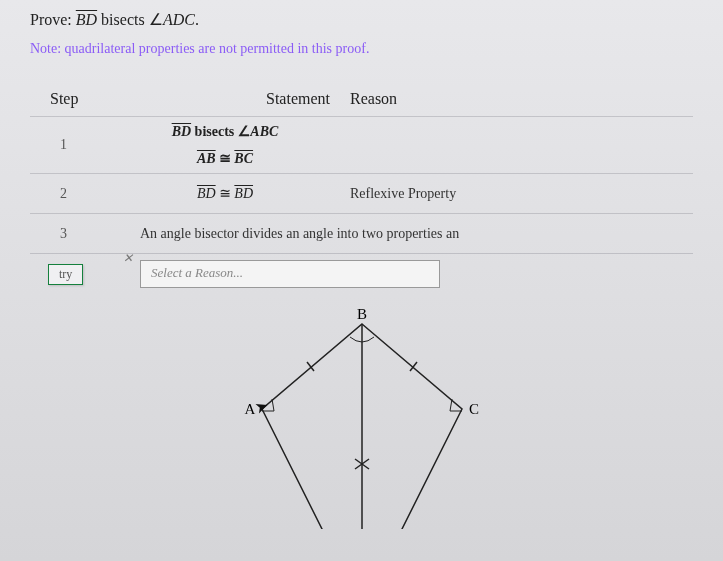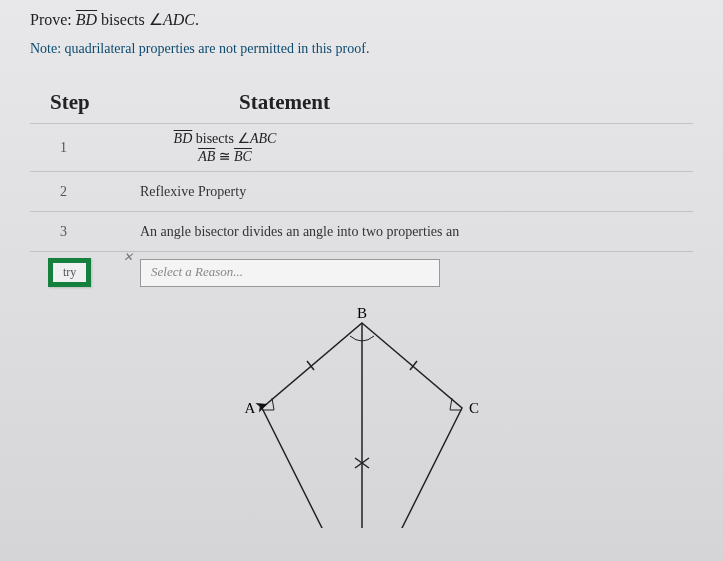--- a/index.html
+++ b/index.html
@@ -12,54 +12,54 @@
       padding: 10px 30px;
       color: #222;
     }
     .prove-line {
       font-size: 16px;
       margin-bottom: 12px;
     }
     .italic { font-style: italic; }
     .note-line {
       font-size: 14px;
-      color: #0c4a6e;
+      color: #8b5cf6;
       margin-bottom: 25px;
     }
     .proof-table {
       width: 100%;
     }
     .table-header {
       display: flex;
-      font-weight: bold;
-      font-size: 21px;
+      font-weight: normal;
+      font-size: 16px;
       padding: 8px 0;
     }
     .col-step { width: 90px; padding-left: 20px; }
     .col-statement { width: 210px; text-align: right; }
     .col-reason { flex: 1; padding-left: 20px; }
     .table-row {
       display: flex;
       align-items: center;
       font-size: 14px;
       min-height: 40px;
       border-top: 1px solid rgba(120,120,130,0.3);
       padding: 6px 0;
     }
     .step-num { width: 90px; text-align: left; padding-left: 30px; color: #555; }
     .statement-cell { width: 210px; text-align: center; }
     .reason-cell { flex: 1; padding-left: 20px; color: #333; font-size: 14px; }
     .overline {
       text-decoration: overline;
       font-style: italic;
     }
-    .stacked { display: flex; flex-direction: column; gap: 1px; align-items: center; }
+    .stacked { display: flex; flex-direction: column; gap: 10px; align-items: center; font-weight: bold; }
     .input-row { align-items: center; }
     .btn-box {
-      border: 5px solid #15803d;
+      border: 1px solid #15803d;
       background: #f0f0f2;
       padding: 2px 10px;
       font-size: 12px;
       color: #555;
       display: inline-block;
       margin-left: 18px;
       box-shadow: 1px 1px 2px rgba(0,0,0,0.15);
     }
     .input-box {
       border: 2px solid #4a7aa8;
@@ -113,38 +113,42 @@
   <span>bisects</span>
   <span>∠</span><span class="italic">ADC</span><span>.</span>
 </div>
 
 <div class="note-line">Note: quadrilateral properties are not permitted in this proof.</div>
 
 <div class="proof-table">
   <div class="table-header">
     <div class="col-step">Step</div>
     <div class="col-statement">Statement</div>
+    <div class="col-reason">Reason</div>
   </div>
 
   <div class="table-row">
     <div class="step-num">1</div>
     <div class="statement-cell">
       <div class="stacked">
         <div>
           <span class="overline">BD</span><span> bisects </span><span>∠</span><span class="italic">ABC</span>
         </div>
         <div>
           <span class="overline">AB</span><span> ≅ </span><span class="overline">BC</span>
         </div>
       </div>
     </div>
   </div>
 
   <div class="table-row">
     <div class="step-num">2</div>
+    <div class="statement-cell">
+      <span class="overline">BD</span><span> ≅ </span><span class="overline">BD</span>
+    </div>
     <div class="reason-cell">Reflexive Property</div>
   </div>
 
   <div class="table-row">
     <div class="step-num">3</div>
     <div class="reason-cell">An angle bisector divides an angle into two properties an</div>
   </div>
 
   <div class="table-row input-row">
     <div style="width:90px;">

